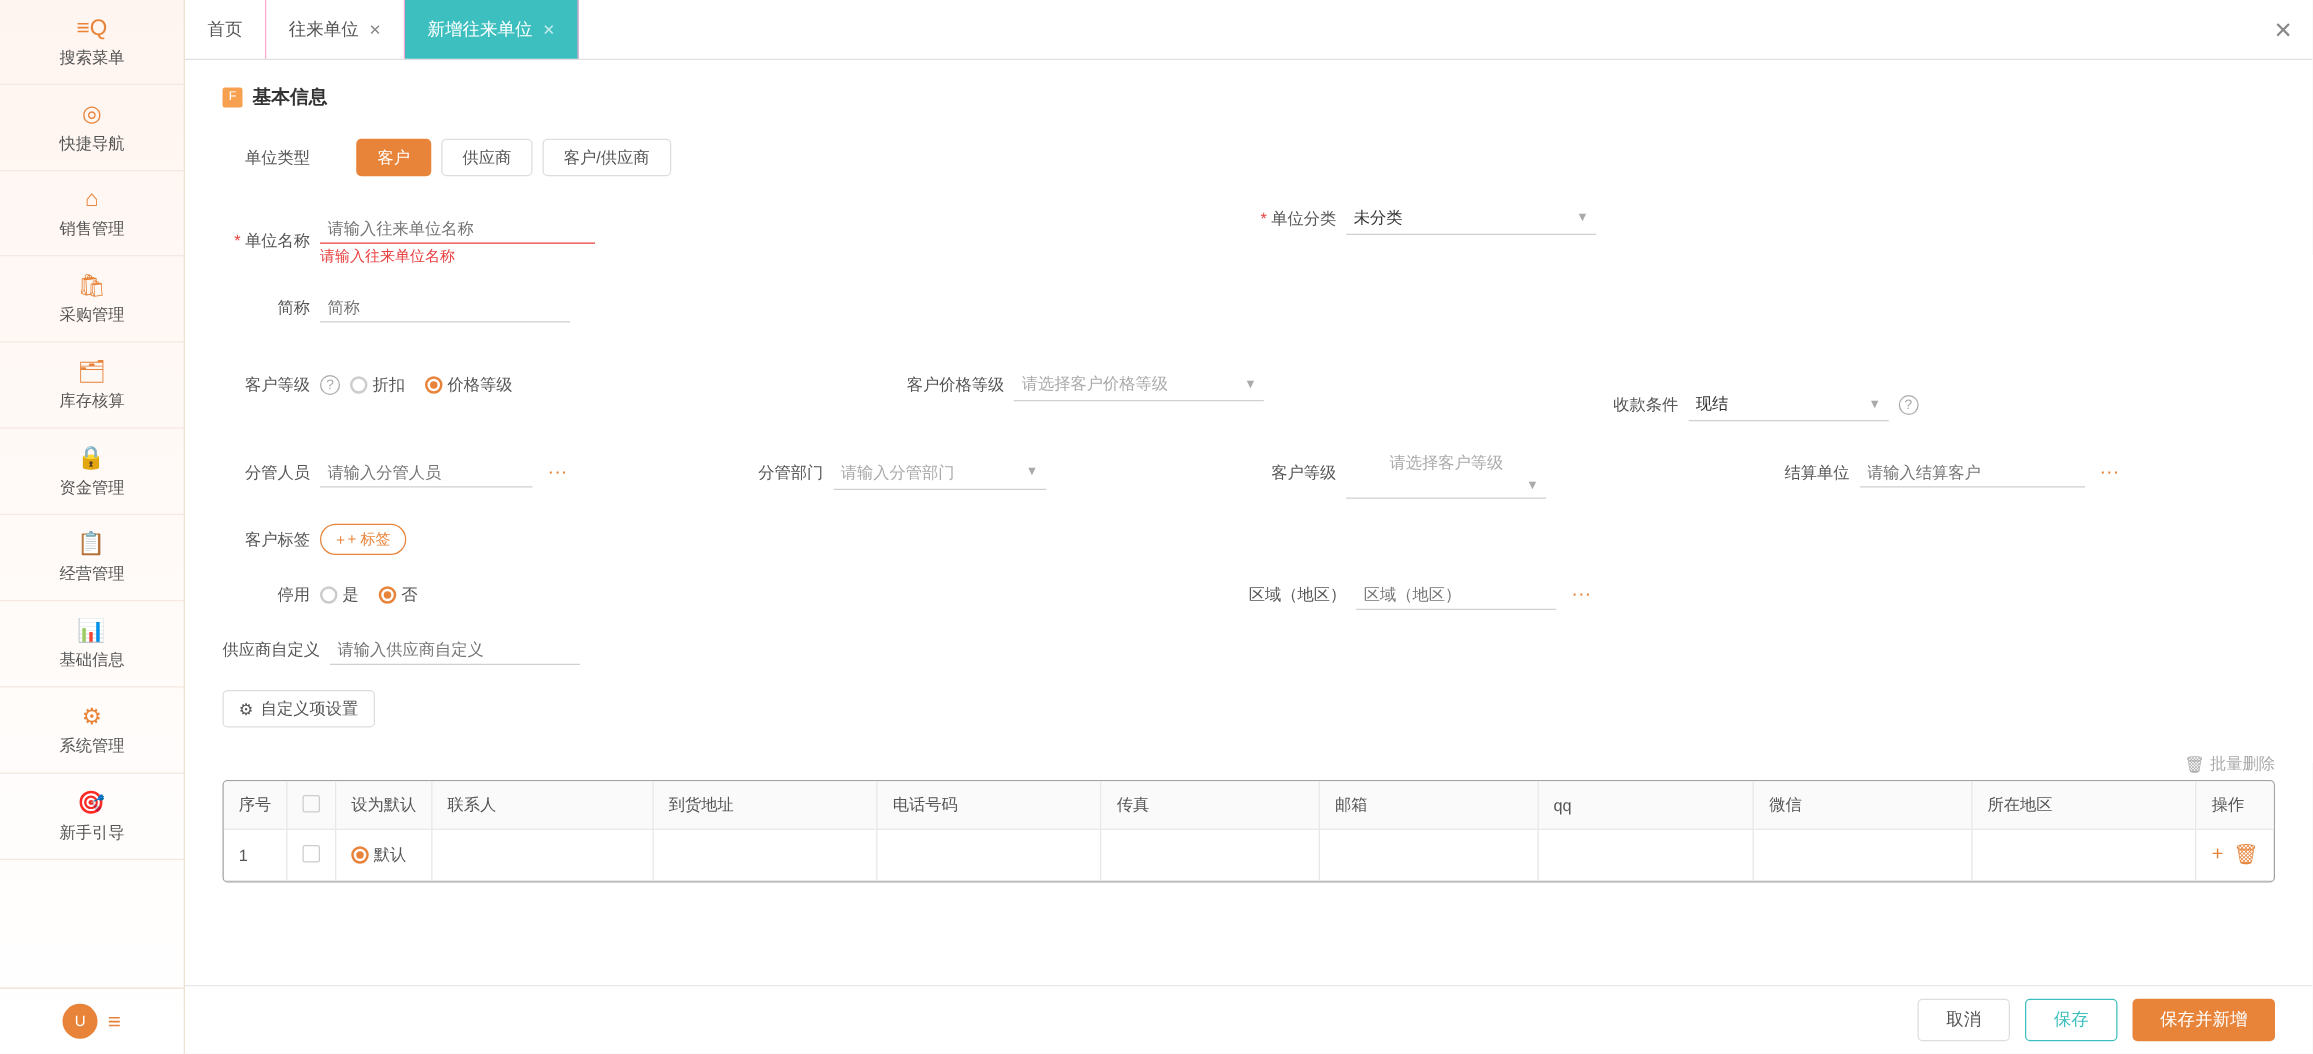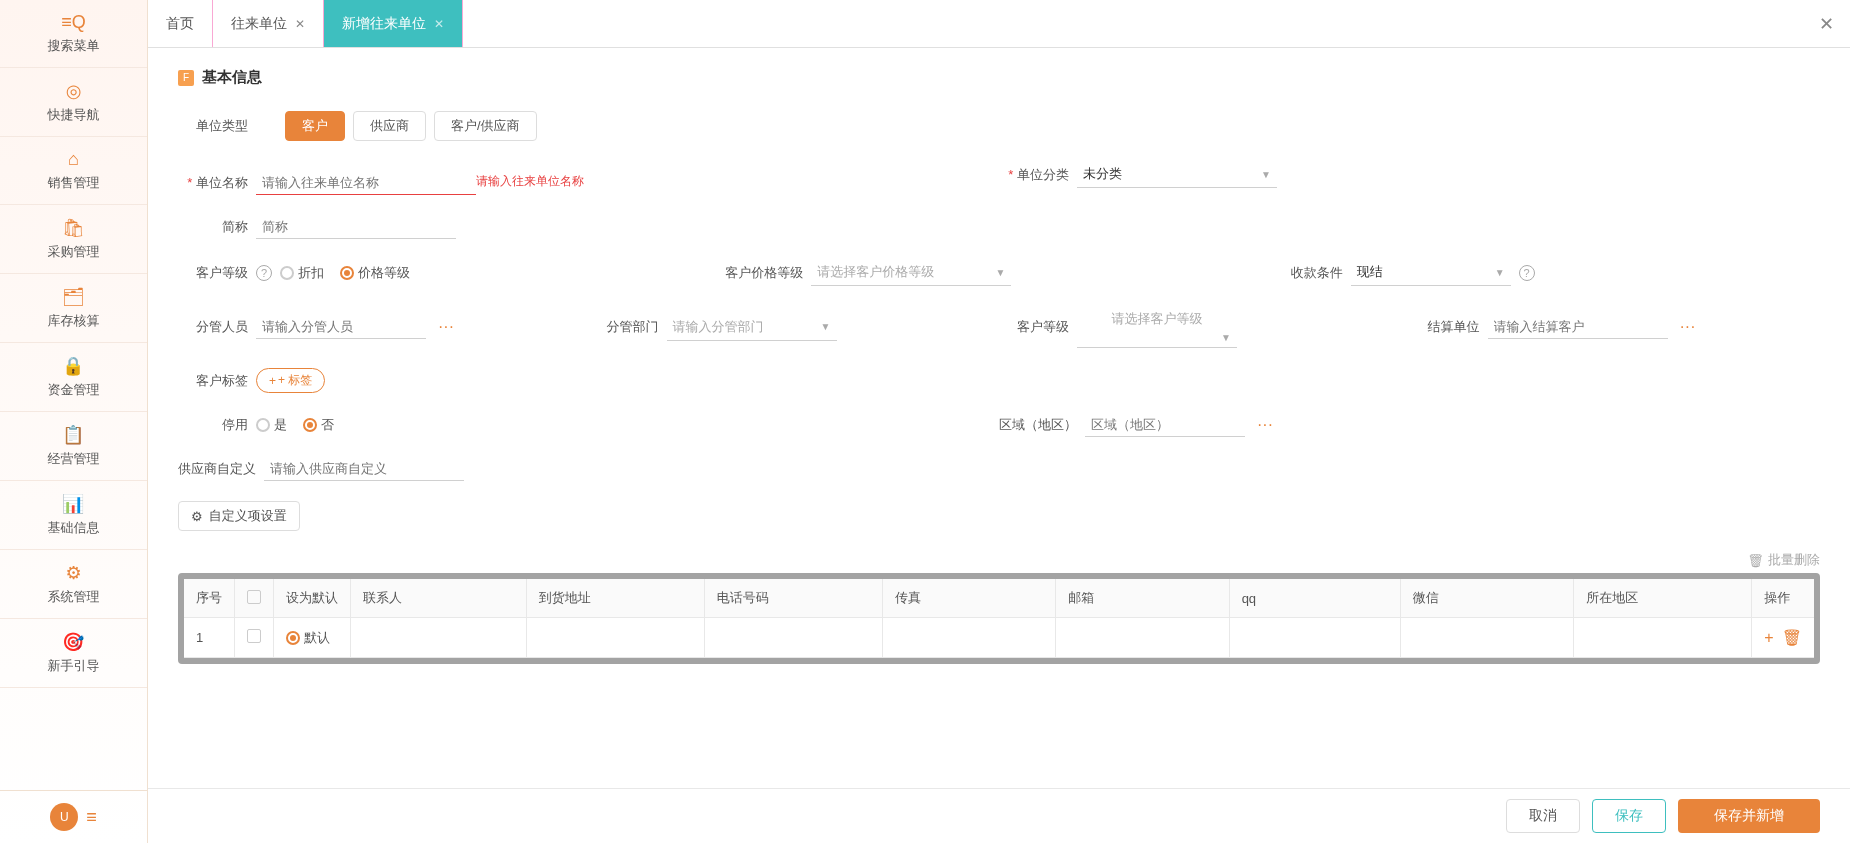--- a/index.html
+++ b/index.html
@@ -288,21 +288,21 @@
     .btn-save {
       padding: 7px 22px;
       border: 1px solid #3ebfbf;
       background: #fff;
       border-radius: 4px;
       font-size: 14px;
       color: #3ebfbf;
       cursor: pointer;
     }
     .btn-save-add {
-      padding: 7px 36px;
+      padding: 7px 22px;
       border: none;
       background: #e8843a;
       border-radius: 4px;
       font-size: 14px;
       color: #fff;
       cursor: pointer;
     }
 
     
     .custom-btn {
@@ -329,21 +329,21 @@
       font-size: 13px;
       color: #aaa;
       cursor: pointer;
       display: flex;
       align-items: center;
       gap: 4px;
     }
 
     
     .table-wrapper {
-      border: 6px solid #a3a3a3;
+      border: 1px solid #a3a3a3;
       border-radius: 4px;
       overflow: hidden;
     }
     table {
       width: 100%;
       border-collapse: collapse;
       font-size: 13px;
     }
     thead tr {
       background: #fafafa;
@@ -390,21 +390,21 @@
       font-size: 16px;
     }
 
     
     ::-webkit-scrollbar { width: 6px; height: 6px; }
     ::-webkit-scrollbar-track { background: #f1f1f1; }
     ::-webkit-scrollbar-thumb { background: #ccc; border-radius: 3px; }
 
     .input-group-col {
       display: flex;
-      flex-direction: row;
+      flex-direction: column;
       justify-content: center;
     }
   </style>
 </head>
 <body>
 
 <div class="sidebar">
   <div class="sidebar-item">
     <span class="icon">≡Q</span>
     <span>搜索菜单</span>
@@ -527,21 +527,21 @@
           </div>
         </div>
       </div>
       <div class="form-group" style="flex: 1;">
         <label class="form-label">客户价格等级</label>
         <div class="form-select" style="min-width:200px;">
           <span class="placeholder">请选择客户价格等级</span>
           <span class="chevron">▼</span>
         </div>
       </div>
-      <div class="form-group" style="flex: 1; gap: 8px;">
+      <div class="form-group" style="flex: 1; gap: 8px; margin-top: 32px;">
         <label class="form-label">收款条件</label>
         <div class="form-select" style="min-width:160px;">
           <span class="form-select-value">现结</span>
           <span class="chevron">▼</span>
         </div>
         <span class="help-icon">?</span>
       </div>
     </div>
 
     <div class="form-row" style="align-items: center;">

